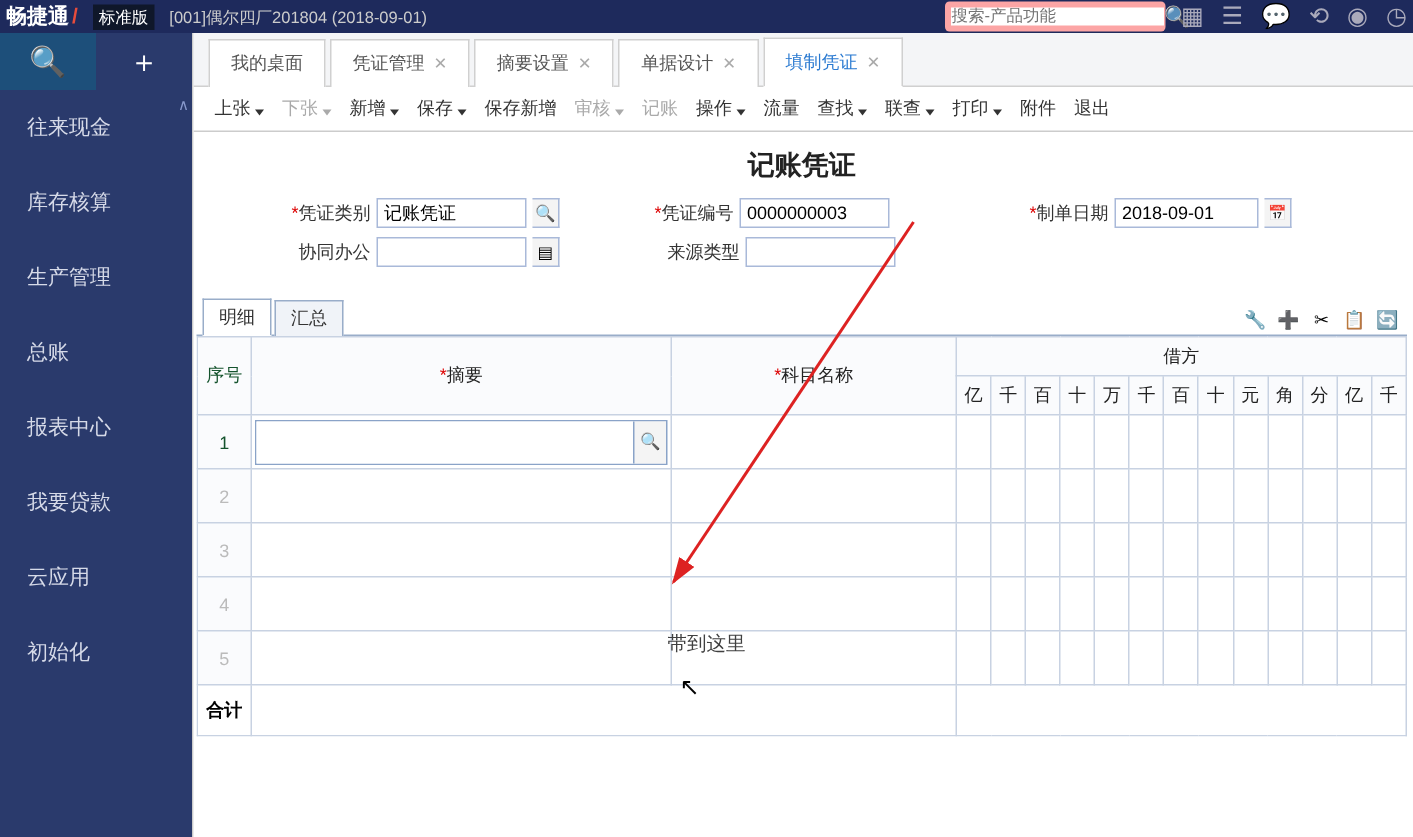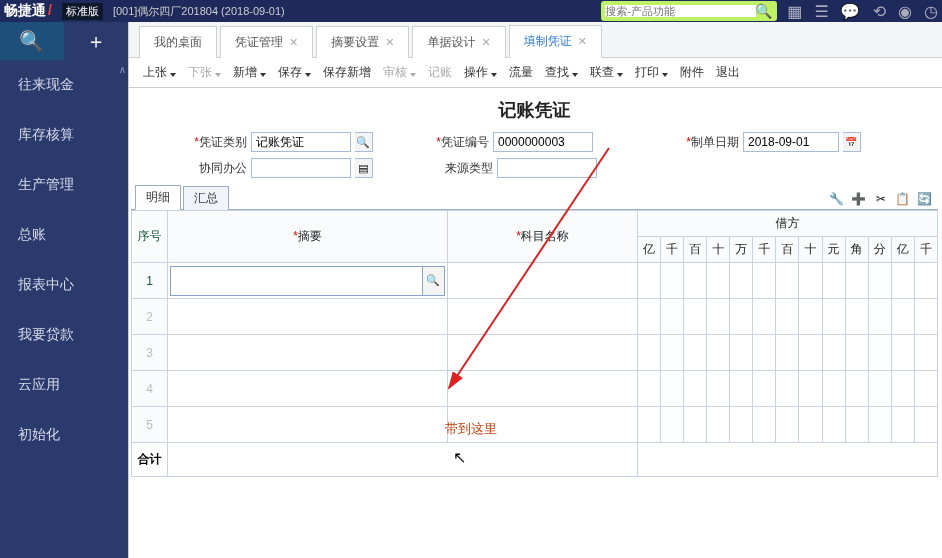--- a/index.html
+++ b/index.html
@@ -3,21 +3,21 @@
   <meta charset="utf-8">
   <style>
     * { margin: 0; padding: 0; box-sizing: border-box; }
     body { font-family: "Microsoft YaHei", Arial, sans-serif; font-size: 12px; background: #fff; overflow: hidden; }
     
     .top-bar { height: 22px; background: #1e2a5c; color: #fff; display: flex; align-items: center; padding: 0 4px; font-size: 12px; }
     .top-logo { font-weight: bold; font-size: 14px; margin-right: 8px; color: #fff; text-align: right; }
     .top-slash { color: #e74c3c; font-weight: bold; margin: 0 2px; }
     .top-badge { background: #0f172a; padding: 1px 4px; margin-right: 10px; font-size: 11px; }
     .top-info { color: #ccc; font-size: 11px; margin-right: 20px; }
-    .top-search { margin-left: auto; background: #bef264; border-radius: 3px; width: 176px; height: 20px; display: flex; align-items: center; padding: 0 4px; justify-content: flex-end; }
+    .top-search { margin-left: auto; background: #fca5a5; border-radius: 3px; width: 147px; height: 20px; display: flex; align-items: center; padding: 0 4px; }
     .top-search input { border: none; outline: none; flex: 1; font-size: 11px; color: #888; }
     .top-search-icon { color: #666; font-size: 14px; }
     .top-icons { display: flex; gap: 12px; margin-left: 10px; align-items: center; color: #aab; font-size: 16px; }
     .top-icons span { cursor: pointer; }
     
     .main-wrap { display: flex; height: 536px; }
     
     .sidebar { width: 128px; background: #2a3a6c; color: #fff; display: flex; flex-direction: column; position: relative; }
     .sidebar-tools { display: flex; height: 38px; }
     .sidebar-tool { flex: 1; display: flex; align-items: center; justify-content: center; font-size: 20px; color: #fff; cursor: pointer; }
@@ -45,21 +45,21 @@
     .form-field { display: flex; align-items: center; gap: 4px; }
     .form-label { color: #333; font-size: 12px; min-width: 56px; text-align: right; }
     .required { color: #d00; }
     .form-input { border: 1px solid #a9b9d9; height: 20px; padding: 0 4px; font-size: 12px; }
     .form-input.w1 { width: 100px; }
     .form-input.w2 { width: 96px; }
     .form-input.w3 { width: 100px; }
     .lookup { width: 18px; height: 20px; border: 1px solid #a9b9d9; border-left: none; display: flex; align-items: center; justify-content: center; font-size: 11px; cursor: pointer; background: #f4f4f4; }
     .date-icon { width: 18px; height: 20px; border: 1px solid #a9b9d9; border-left: none; display: flex; align-items: center; justify-content: center; font-size: 10px; cursor: pointer; background: #f4f4f4; }
     
-    .sub-tabs { display: flex; border-bottom: 1px solid #99adc9; margin-top: 0; padding-left: 4px; align-items: flex-end; position: relative; }
+    .sub-tabs { display: flex; border-bottom: 1px solid #99adc9; margin-top: 14px; padding-left: 4px; align-items: flex-end; position: relative; }
     .sub-tab { padding: 3px 10px; border: 1px solid #99adc9; background: #f0f3f8; margin-right: 2px; cursor: pointer; border-bottom: none; font-size: 12px; color: #333; position: relative; top: 1px; }
     .sub-tab.active { background: #fff; border-bottom: 1px solid #fff; }
     .sub-tab-icons { margin-left: auto; display: flex; gap: 4px; padding-right: 4px; padding-bottom: 2px; }
     .sub-tab-icons span { width: 18px; height: 16px; display: flex; align-items: center; justify-content: center; cursor: pointer; font-size: 12px; }
     
     .grid-wrap { position: relative; overflow: auto; }
     .grid { border-collapse: collapse; width: 100%; table-layout: fixed; }
     .grid th, .grid td { border: 1px solid #c8d2e2; text-align: center; font-size: 12px; background: #fff; }
     .grid th { background: #fafbfd; font-weight: normal; color: #222; padding: 4px 2px; }
     .grid .th-tall { height: 46px; }
@@ -69,21 +69,21 @@
     .grid .subject-cell { width: 190px; }
     .grid td.body { height: 36px; }
     .grid .num-inactive { color: #bbb; }
     .grid-input-cell { padding: 2px; }
     .grid-input-wrap { display: flex; border: 1px solid #8aa3c8; height: 30px; }
     .grid-input-wrap input { flex: 1; border: none; outline: none; padding: 0 4px; }
     .grid-input-wrap .lk { width: 22px; background: #f4f4f4; display: flex; align-items: center; justify-content: center; border-left: 1px solid #8aa3c8; cursor: pointer; font-size: 11px; }
     .grid .total-row td { font-weight: bold; height: 34px; }
     
     .arrow-annotation { position: absolute; pointer-events: none; }
-    .red-text { position: absolute; color: #c2410c; font-size: 13px; text-align: center; }
+    .red-text { position: absolute; color: #404040; font-size: 13px; text-align: center; }
     .cursor-arrow { position: absolute; font-size: 16px; color: #000; }
   </style>
 </head>
 <body>
 
 <div class="top-bar">
   <span class="top-logo"><span>畅捷通</span><span class="top-slash">/</span></span>
   <span class="top-badge">标准版</span>
   <span class="top-info">[001]偶尔四厂201804   (2018-09-01)</span>
   <div class="top-search">

